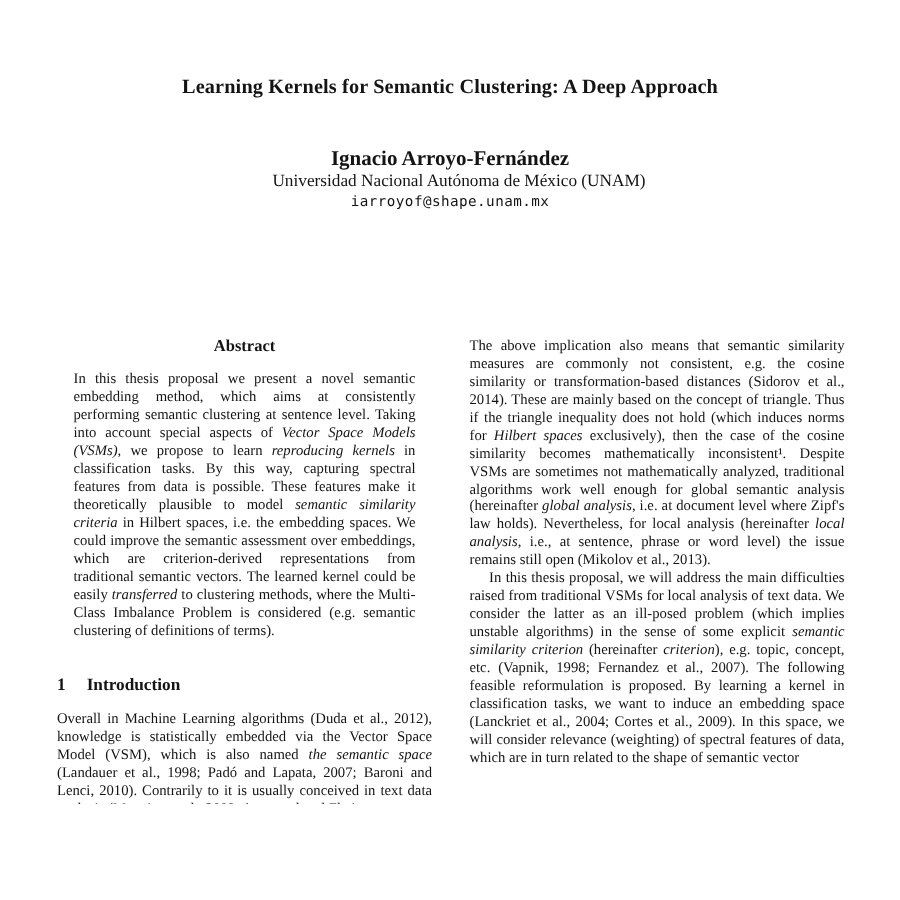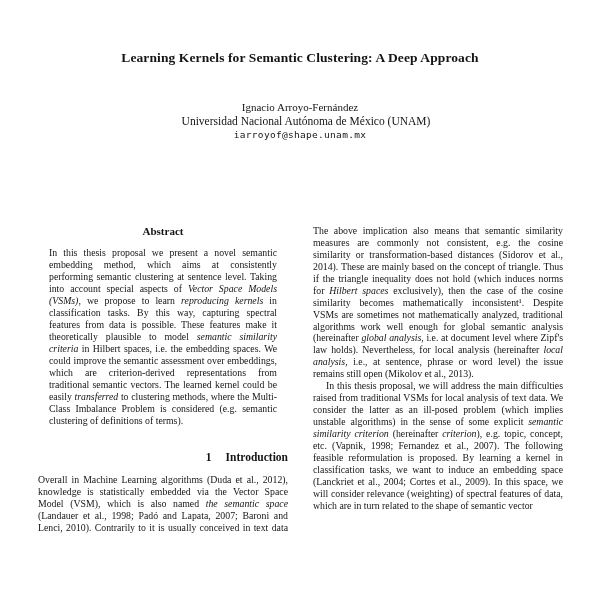--- a/index.html
+++ b/index.html
@@ -18,22 +18,22 @@
     text-align: center;
     font-size: 13.5px;
     font-weight: bold;
     letter-spacing: 0.1px;
   }
   .author-block {
     margin-top: 34px;
     text-align: center;
   }
   .author {
-    font-size: 11px;
-    font-weight: normal;
+    font-size: 14px;
+    font-weight: bold;
     line-height: 14px;
   }
   .affiliation {
     font-size: 11.5px;
     line-height: 14px;
     padding-left: 12px;
   }
   .email {
     font-family: "DejaVu Sans Mono", "Liberation Mono", monospace;
     font-size: 9.5px;
@@ -61,21 +61,21 @@
   }
   .abstract-text {
     margin: 0;
     padding: 0 11px;
   }
   .section-heading {
     margin-top: 24px;
     margin-bottom: 10px;
     font-weight: bold;
     font-size: 11.5px;
-    text-align: right;
+    text-align: left;
   }
   .sec-num { margin-right: 14px; }
   .body-par { margin: 0; }
   .body-par.indent { text-indent: 13px; }
 </style>
 </head>
 <body>
 
 <div class="page">
 

